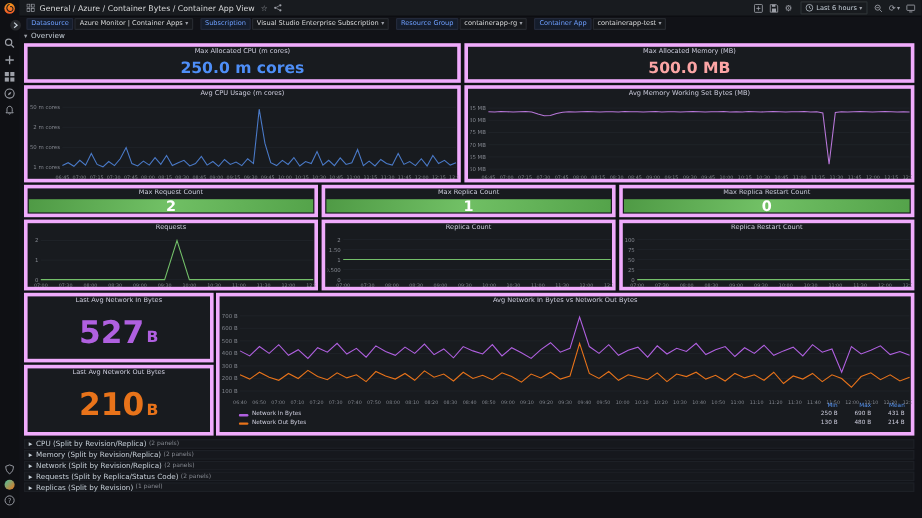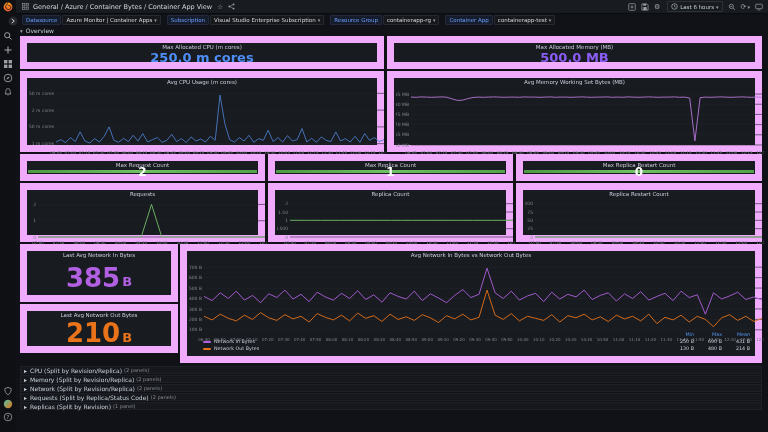--- a/index.html
+++ b/index.html
@@ -15,21 +15,21 @@
   .tic{color:#9da0a8;margin-left:5px;display:flex;align-items:center;}
   .tic svg{display:block;}
   .timepill{display:flex;align-items:center;gap:2px;font-size:5.5px;color:#c7d0d9;margin-left:7px;border:1px solid #2c3235;border-radius:1px;padding:0 3px;height:9px;}
   .caret{font-size:5px;color:#9da0a8;}
   
   #varbar{position:absolute;left:16px;top:14px;width:752px;height:12px;display:flex;align-items:center;}
   .vargrp{display:flex;align-items:center;margin-left:6px;}
   .varlabel{font-size:5.5px;color:#6e9fff;background:#151d2c;border:1px solid #23293a;border-radius:1px;padding:1px 3px;white-space:nowrap;}
   .varval{font-size:5.5px;color:#d8d9da;background:#16181c;border:1px solid #26292f;border-radius:1px;padding:1px 3px;margin-left:1px;white-space:nowrap;display:flex;gap:2px;align-items:center;}
   
-  .panel{position:absolute;background:#181b1f;border:7px solid #f0abfc;box-sizing:border-box;}
+  .panel{position:absolute;background:#181b1f;border:3px solid #f0abfc;box-sizing:border-box;}
   .ptitle{position:absolute;top:1px;left:0;right:0;text-align:center;font-size:5.5px;color:#ccccdc;white-space:nowrap;overflow:hidden;}
   .bigval{position:absolute;left:0;right:0;top:9px;bottom:0;display:flex;align-items:center;justify-content:center;font-weight:bold;}
   .chart{position:absolute;left:2px;right:3px;top:9px;bottom:2px;}
   .statfill{position:absolute;left:1px;right:1px;top:9px;bottom:1px;background:linear-gradient(100deg,#4f9a45 0%,#71c065 48%,#54a34a 100%);
     display:flex;align-items:center;justify-content:center;color:#fff;font-size:12px;font-weight:bold;}
   .rowhdr{position:absolute;display:flex;align-items:center;gap:3px;font-size:6px;color:#c7d0d9;cursor:pointer;}
   .rowhdr .chev{color:#9da0a8;font-size:5.5px;}
   .rowcount{font-size:5px;color:#878b93;margin-left:2px;}
   .crow{position:absolute;left:20px;width:742px;height:8px;background:#16181d;border:1px solid #1d2026;box-sizing:border-box;display:flex;align-items:center;}
   .legend{position:absolute;left:16px;right:5px;bottom:2px;height:23px;overflow:hidden;}
@@ -217,21 +217,21 @@
     <span>Overview</span>
   </div>
 
   <div class="panel" style="left:20px;top:36px;width:364px;height:33px">
     <div class="ptitle">Max Allocated CPU (m cores)</div>
     <div class="bigval" style="font-size:13px;color:#4e8ef7">250.0 m cores</div>
   </div>
 
   <div class="panel" style="left:387px;top:36px;width:375px;height:33px">
     <div class="ptitle">Max Allocated Memory (MB)</div>
-    <div class="bigval" style="font-size:13px;color:#8b5cf6">500.0 MB</div>
+    <div class="bigval" style="font-size:13px;color:#fca5a5">500.0 MB</div>
   </div>
 
   <div class="panel" style="left:20px;top:71px;width:364px;height:81px">
     <div class="ptitle">Avg CPU Usage (m cores)</div>
     <div class="chart"><svg width="357" height="68">
           <line x1="27" x2="355" y1="6.352941176470589" y2="6.352941176470589" stroke="#22252b" stroke-width="0.6"></line>
           <text x="25" y="7.952941176470588" text-anchor="end" font-size="4.5" fill="#82868e">2.50 m cores</text>
           <line x1="27" x2="355" y1="23.11764705882353" y2="23.11764705882353" stroke="#22252b" stroke-width="0.6"></line>
           <text x="25" y="24.71764705882353" text-anchor="end" font-size="4.5" fill="#82868e">2 m cores</text>
           <line x1="27" x2="355" y1="39.88235294117647" y2="39.88235294117647" stroke="#22252b" stroke-width="0.6"></line>
@@ -399,25 +399,25 @@
           <text x="195.72727272727275" y="44.5" text-anchor="middle" font-size="4" fill="#82868e">11:30</text>
           <text x="216.36363636363635" y="44.5" text-anchor="middle" font-size="4" fill="#82868e">12:00</text>
           <text x="237" y="44.5" text-anchor="middle" font-size="4" fill="#82868e">12:30</text>
           <polyline points="10.0,38.0 20.3,38.0 30.6,38.0 41.0,38.0 51.3,38.0 61.6,38.0 71.9,38.0 82.2,38.0 92.5,38.0 102.9,38.0 113.2,38.0 123.5,38.0 133.8,38.0 144.1,38.0 154.5,38.0 164.8,38.0 175.1,38.0 185.4,38.0 195.7,38.0 206.0,38.0 216.4,38.0 226.7,38.0 237.0,38.0" fill="none" stroke="#73bf69" stroke-width="0.9"></polyline>
         </svg></div>
   </div>
 
   <div class="panel" style="left:20px;top:244px;width:158px;height:58px">
     <div class="ptitle">Last Avg Network In Bytes</div>
     <div class="bigval" style="color:#b060e0">
-      <span style="font-size:26px">385</span>
+      <span style="font-size:26px">527</span>
         <span class="unit" style="font-size:13px;margin-left:2px;margin-top:8px">B</span>
     </div>
   </div>
-  <div class="panel" style="left:20px;top:304px;width:158px;height:49px">
+  <div class="panel" style="left:20px;top:304px;width:158px;height:59px">
     <div class="ptitle">Last Avg Network Out Bytes</div>
     <div class="bigval" style="color:#e8731a">
       <span style="font-size:26px">210</span>
         <span class="unit" style="font-size:13px;margin-left:2px;margin-top:8px">B</span>
     </div>
   </div>
 
   <div class="panel" style="left:180px;top:244px;width:582px;height:119px">
     <div class="ptitle">Avg Network In Bytes vs Network Out Bytes</div>
     <div class="chart" style="bottom:26px"><svg width="575" height="82">

